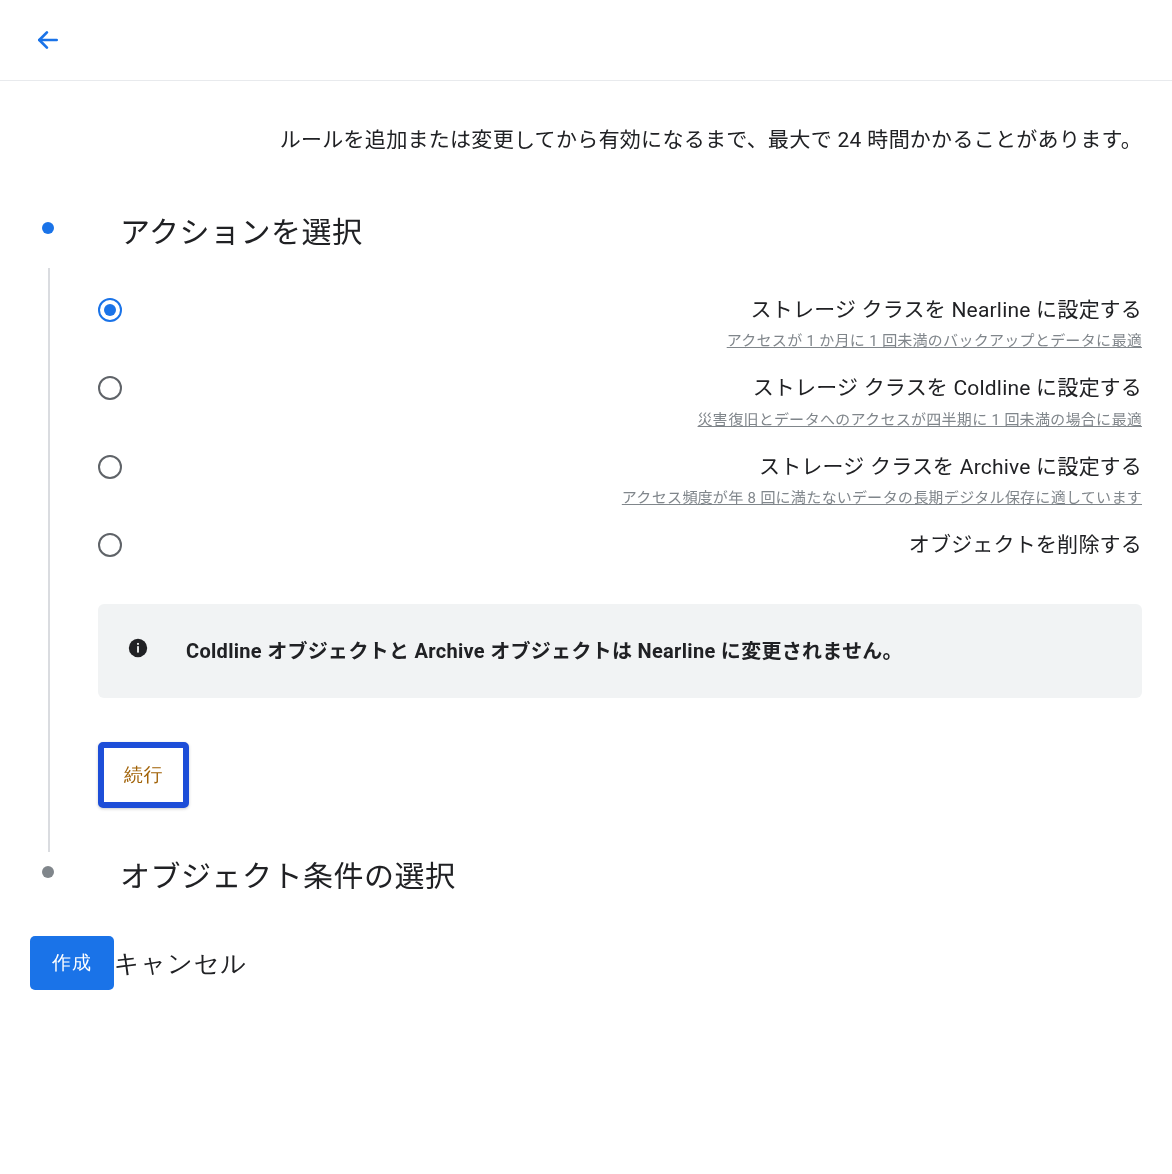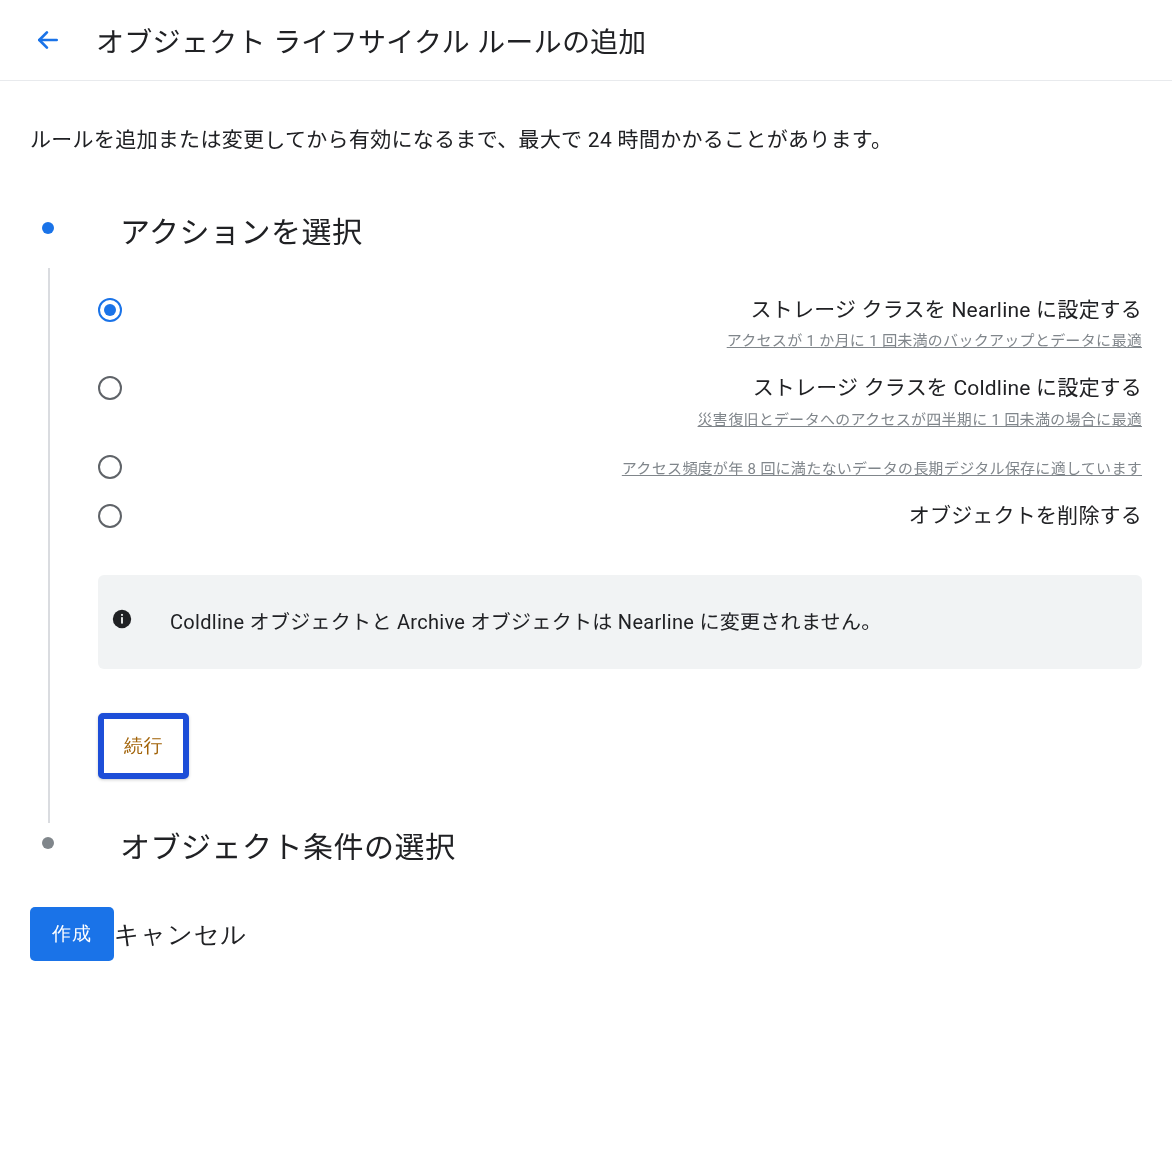--- a/index.html
+++ b/index.html
@@ -41,20 +41,21 @@
     }
     .content {
       padding: 40px 30px 30px 30px;
     }
     .intro-text {
       font-size: 21px;
       line-height: 1.85;
       color: #202124;
       margin-bottom: 48px;
       letter-spacing: 0.3px;
+      text-align: right;
     }
     .section {
       display: flex;
       align-items: flex-start;
       margin-bottom: 16px;
     }
     .bullet {
       width: 12px;
       height: 12px;
       border-radius: 50%;
@@ -134,24 +135,25 @@
       font-size: 15px;
       color: #80868b;
       margin-top: 6px;
       line-height: 1.4;
       letter-spacing: 0.3px;
       text-decoration: underline;
     }
     .info-box {
       background: #f1f3f4;
       border-radius: 6px;
-      padding: 28px 36px 28px 12px;
+      padding: 28px 36px 28px 28px;
       display: flex;
       align-items: flex-start;
       margin-top: 44px;
+      font-weight: bold;
     }
     .info-icon-wrap {
       width: 24px;
       height: 24px;
       display: flex;
       align-items: center;
       justify-content: center;
       margin-right: 36px;
       margin-top: 4px;
       flex-shrink: 0;
@@ -207,21 +209,20 @@
 </head>
 <body>
 
 <div class="header">
   <div class="back-btn">
     <svg viewBox="0 0 24 24" fill="none" stroke="#1a73e8" stroke-width="2.5" stroke-linecap="round" stroke-linejoin="round">
       <path d="M20 12H4"></path>
       <path d="M11 5l-7 7 7 7"></path>
     </svg>
   </div>
-  <h1 class="page-title">オブジェクト ライフサイクル ルールの追加</h1>
 </div>
 
 <div class="content">
   <p class="intro-text">ルールを追加または変更してから有効になるまで、最大で 24 時間かかることがあります。</p>
 
   <div class="section">
     <div class="bullet active"></div>
     <div class="section-body">
       <h2 class="section-title">アクションを選択</h2>
     </div>
@@ -241,20 +242,21 @@
       <div class="radio-circle"></div>
       <div class="radio-texts">
         <div class="radio-label">ストレージ クラスを Coldline に設定する</div>
         <div class="radio-desc">災害復旧とデータへのアクセスが四半期に 1 回未満の場合に最適</div>
       </div>
     </div>
     
     <div class="radio-option">
       <div class="radio-circle"></div>
       <div class="radio-texts">
+        <div class="radio-label">ストレージ クラスを Archive に設定する</div>
         <div class="radio-desc">アクセス頻度が年 8 回に満たないデータの長期デジタル保存に適しています</div>
       </div>
     </div>
     
     <div class="radio-option">
       <div class="radio-circle"></div>
       <div class="radio-texts">
         <div class="radio-label">オブジェクトを削除する</div>
       </div>
     </div>

